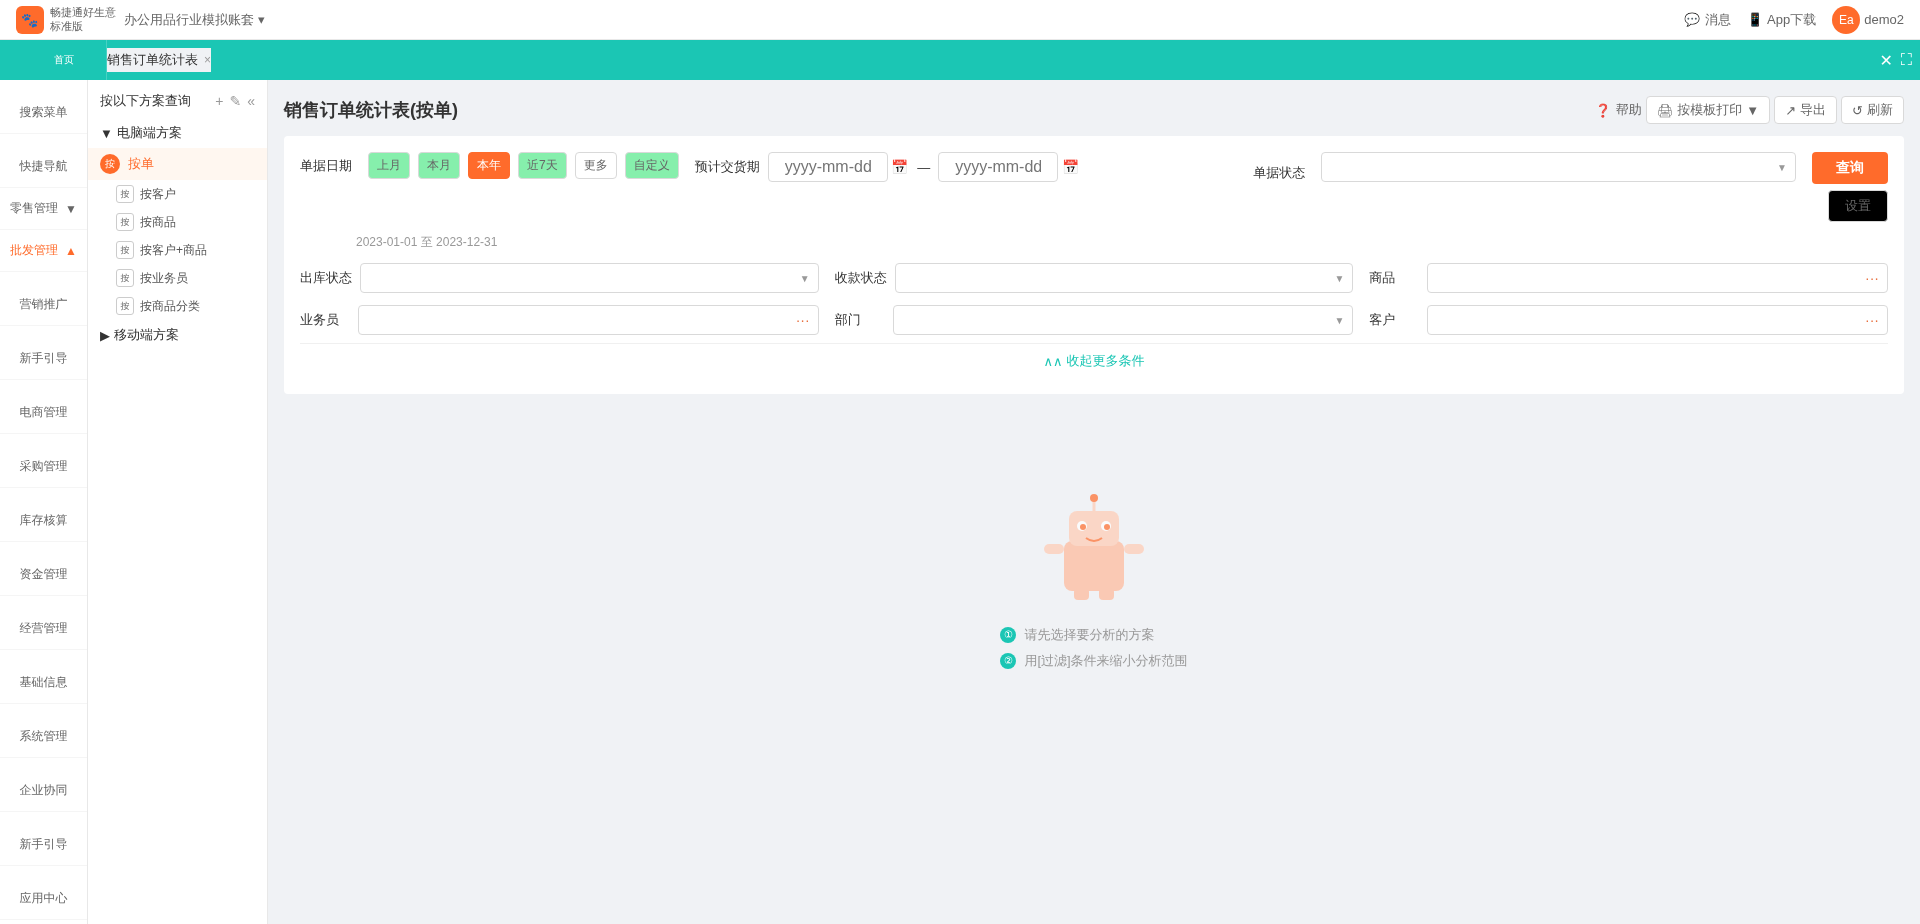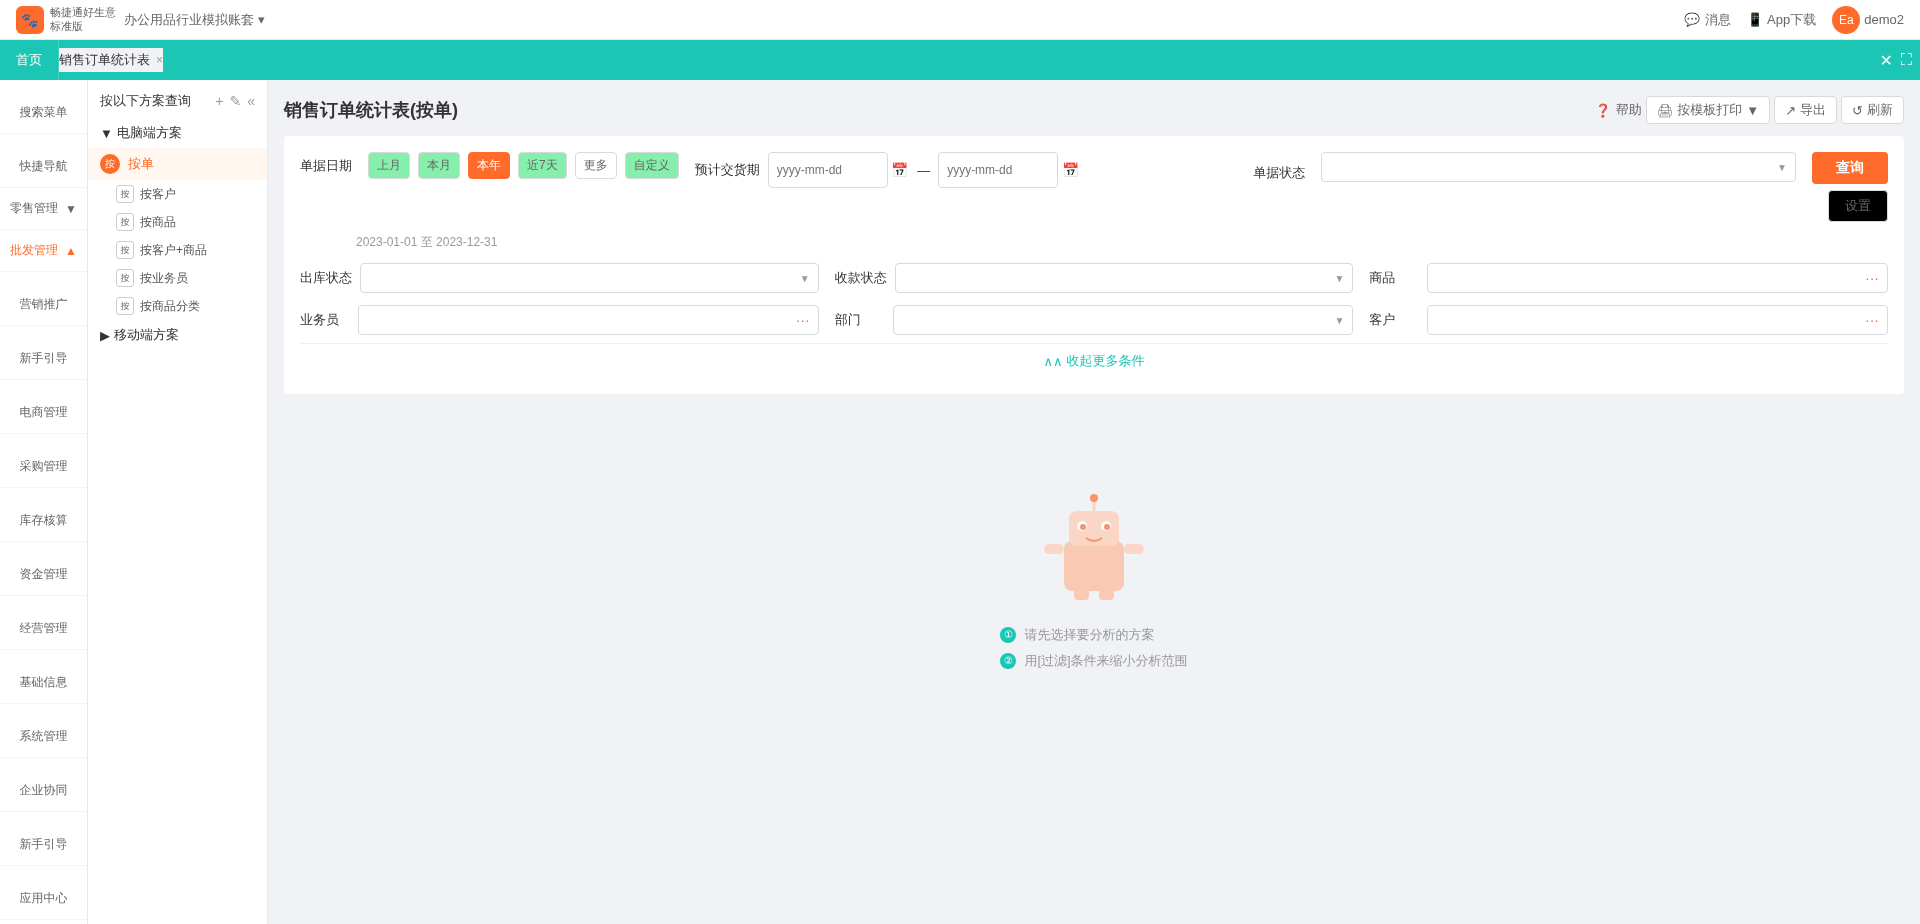--- a/index.html
+++ b/index.html
@@ -76,28 +76,29 @@
 
     
     .tab-bar {
       height: 40px;
       background: #1bc6b4;
       display: flex;
       align-items: center;
       padding: 0 0 0 0;
     }
     .tab-home {
-      padding: 0 16px;
+      padding: 0 32px;
       height: 40px;
       display: flex;
       align-items: center;
       color: white;
-      font-size: 13px;
+      font-size: 10px;
       cursor: pointer;
       border-right: 1px solid rgba(255,255,255,0.2);
+      margin-left: 22px;
     }
     .tab-active {
       background: #f0f2f5;
       color: #333;
       height: 24px;
       padding: 0 0;
       display: flex;
       align-items: center;
       gap: 6px;
       font-size: 13px;
@@ -427,25 +428,25 @@
     }
 
     .date-input-wrap {
       display: flex;
       align-items: center;
       gap: 4px;
     }
     .date-input {
       border: 1px solid #d9d9d9;
       border-radius: 4px;
-      padding: 4px 8px;
-      font-size: 12px;
+      padding: 4px 16px;
+      font-size: 16px;
       color: #999;
       width: 120px;
-      height: 36px;
+      height: 30px;
     }
     .calendar-icon { color: #e87040; font-size: 14px; }
 
     .ellipsis-btn {
       color: #e87040;
       font-size: 14px;
       cursor: pointer;
     }
 
     .more-btn {

